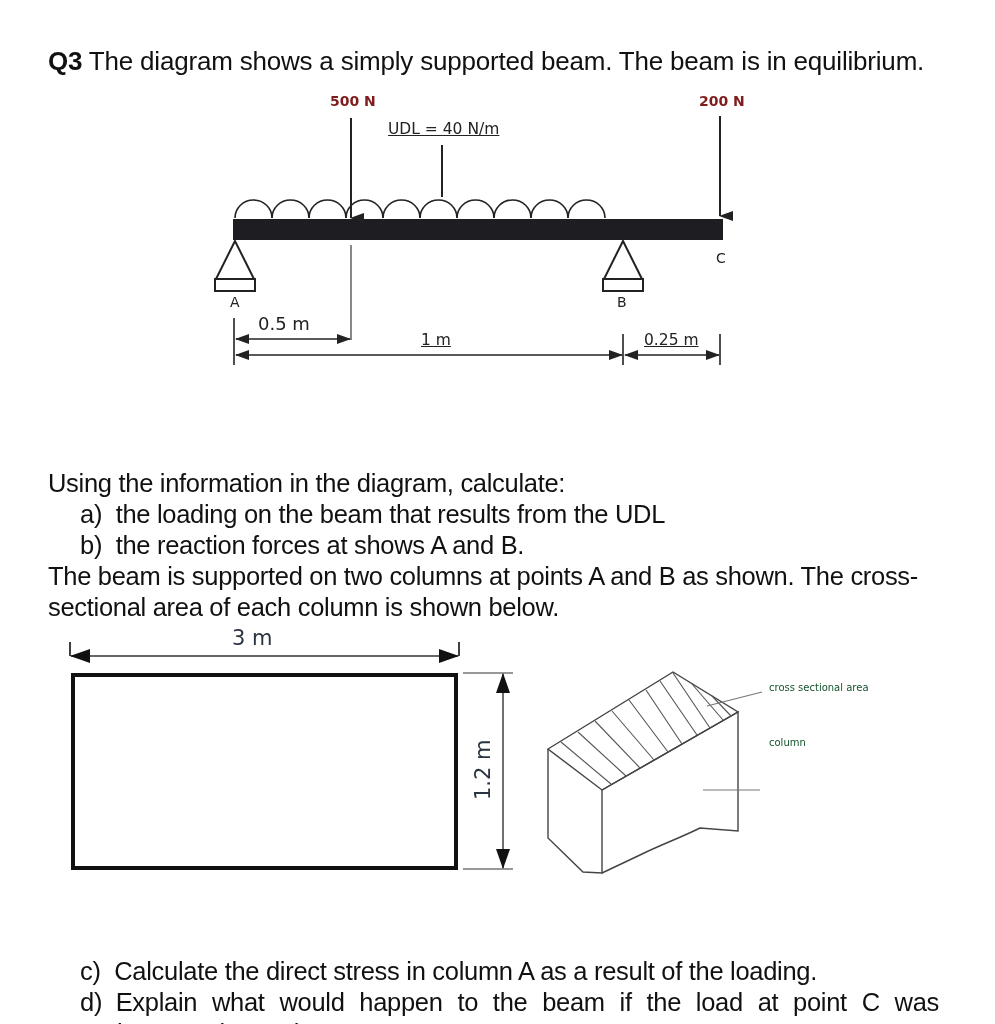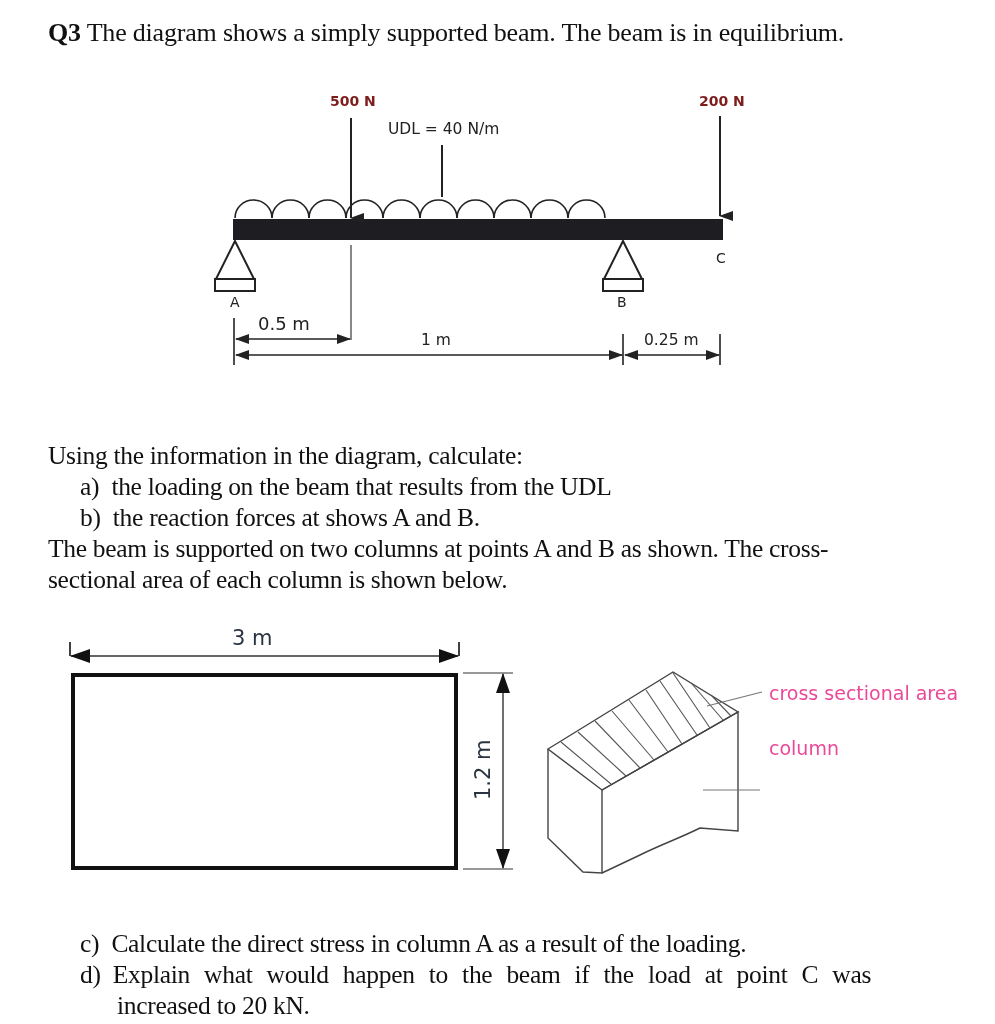--- a/index.html
+++ b/index.html
@@ -1,28 +1,28 @@
 <!DOCTYPE html>
 <html><head>
   <meta charset="utf-8">
   <style>
     html, body { margin: 0; padding: 0; background: #ffffff; }
     body { width: 995px; height: 1024px; position: relative; overflow: hidden; color: #111; }
-    .serif { font-family: Liberation Serif, serif; }
+    .serif { font-family: Liberation Sans, sans-serif; margin-top: 28px; }
     .sans { font-family: "DejaVu Sans", "Liberation Sans", sans-serif; }
     .abs { position: absolute; white-space: nowrap; }
     .q-title { left: 48px; top: 18px; font-size: 26px; letter-spacing: -0.2px; }
     .q-title b { font-weight: bold; }
     .para { font-size: 25.5px; line-height: 31px; letter-spacing: -0.3px; }
     .svg-layer { position: absolute; left: 0; top: 0; }
     .lbl { font-size: 14px; color: #222; }
     .lbl-bold { font-size: 14px; font-weight: bold; color: #7f1d1d; }
-    .dim { font-size: 15.5px; color: #222; }
+    .dim { font-size: 15.5px; color: #222; text-decoration: underline; }
     .dim-lg { font-size: 21px; color: #2a3340; }
-    .small-lbl { font-size: 19px; color: #ec4899; }
+    .small-lbl { font-size: 10px; color: #14532d; }
   </style>
 </head>
 <body>
 
 <div class="abs serif q-title">
   <b>Q3</b>
   <span>The diagram shows a simply supported beam. The beam is in equilibrium.</span>
 </div>
 
 <svg class="svg-layer" width="995" height="1024">

